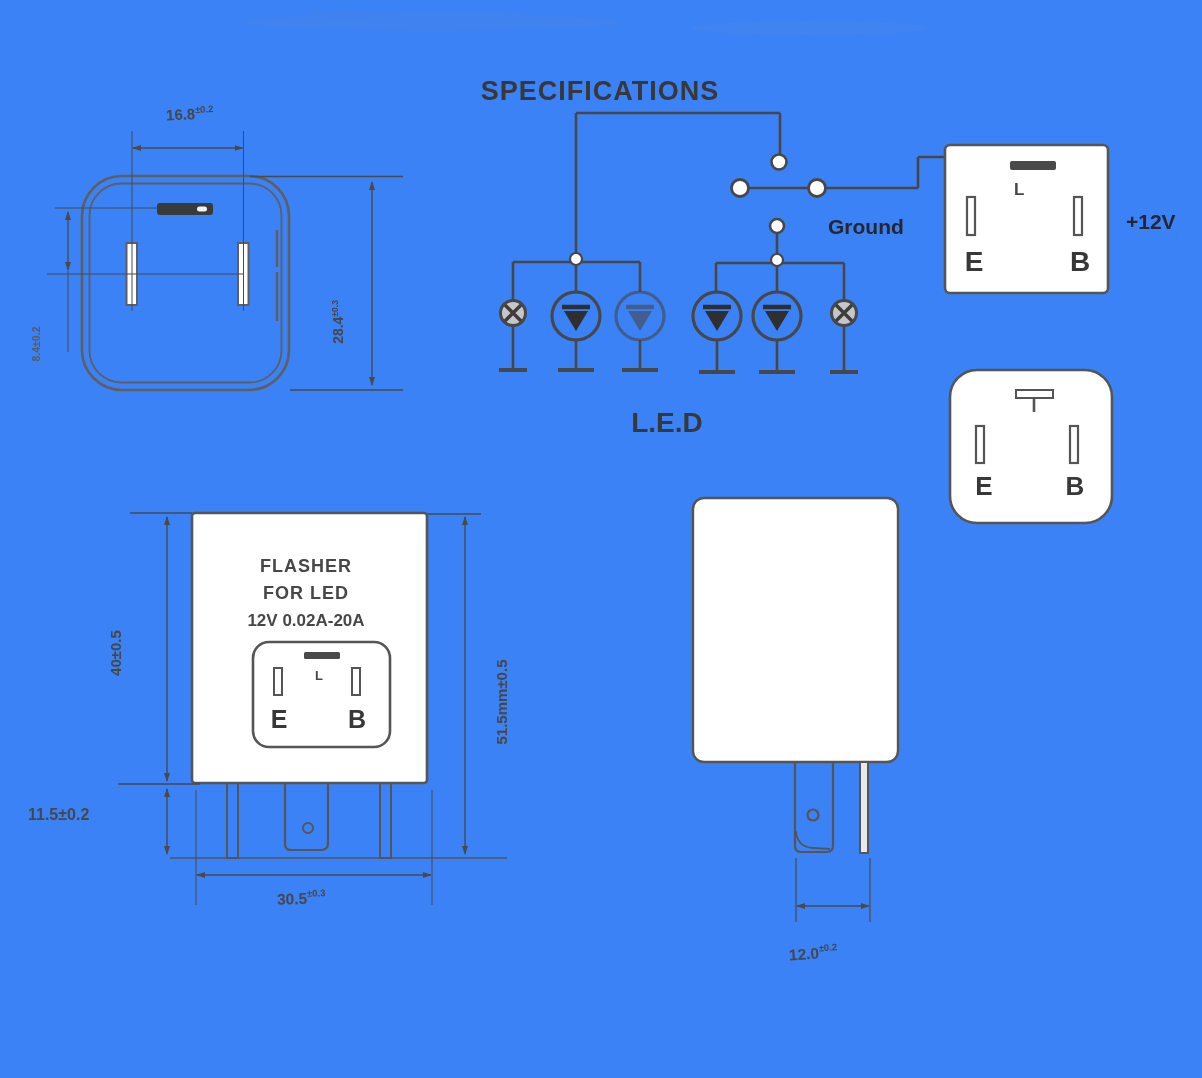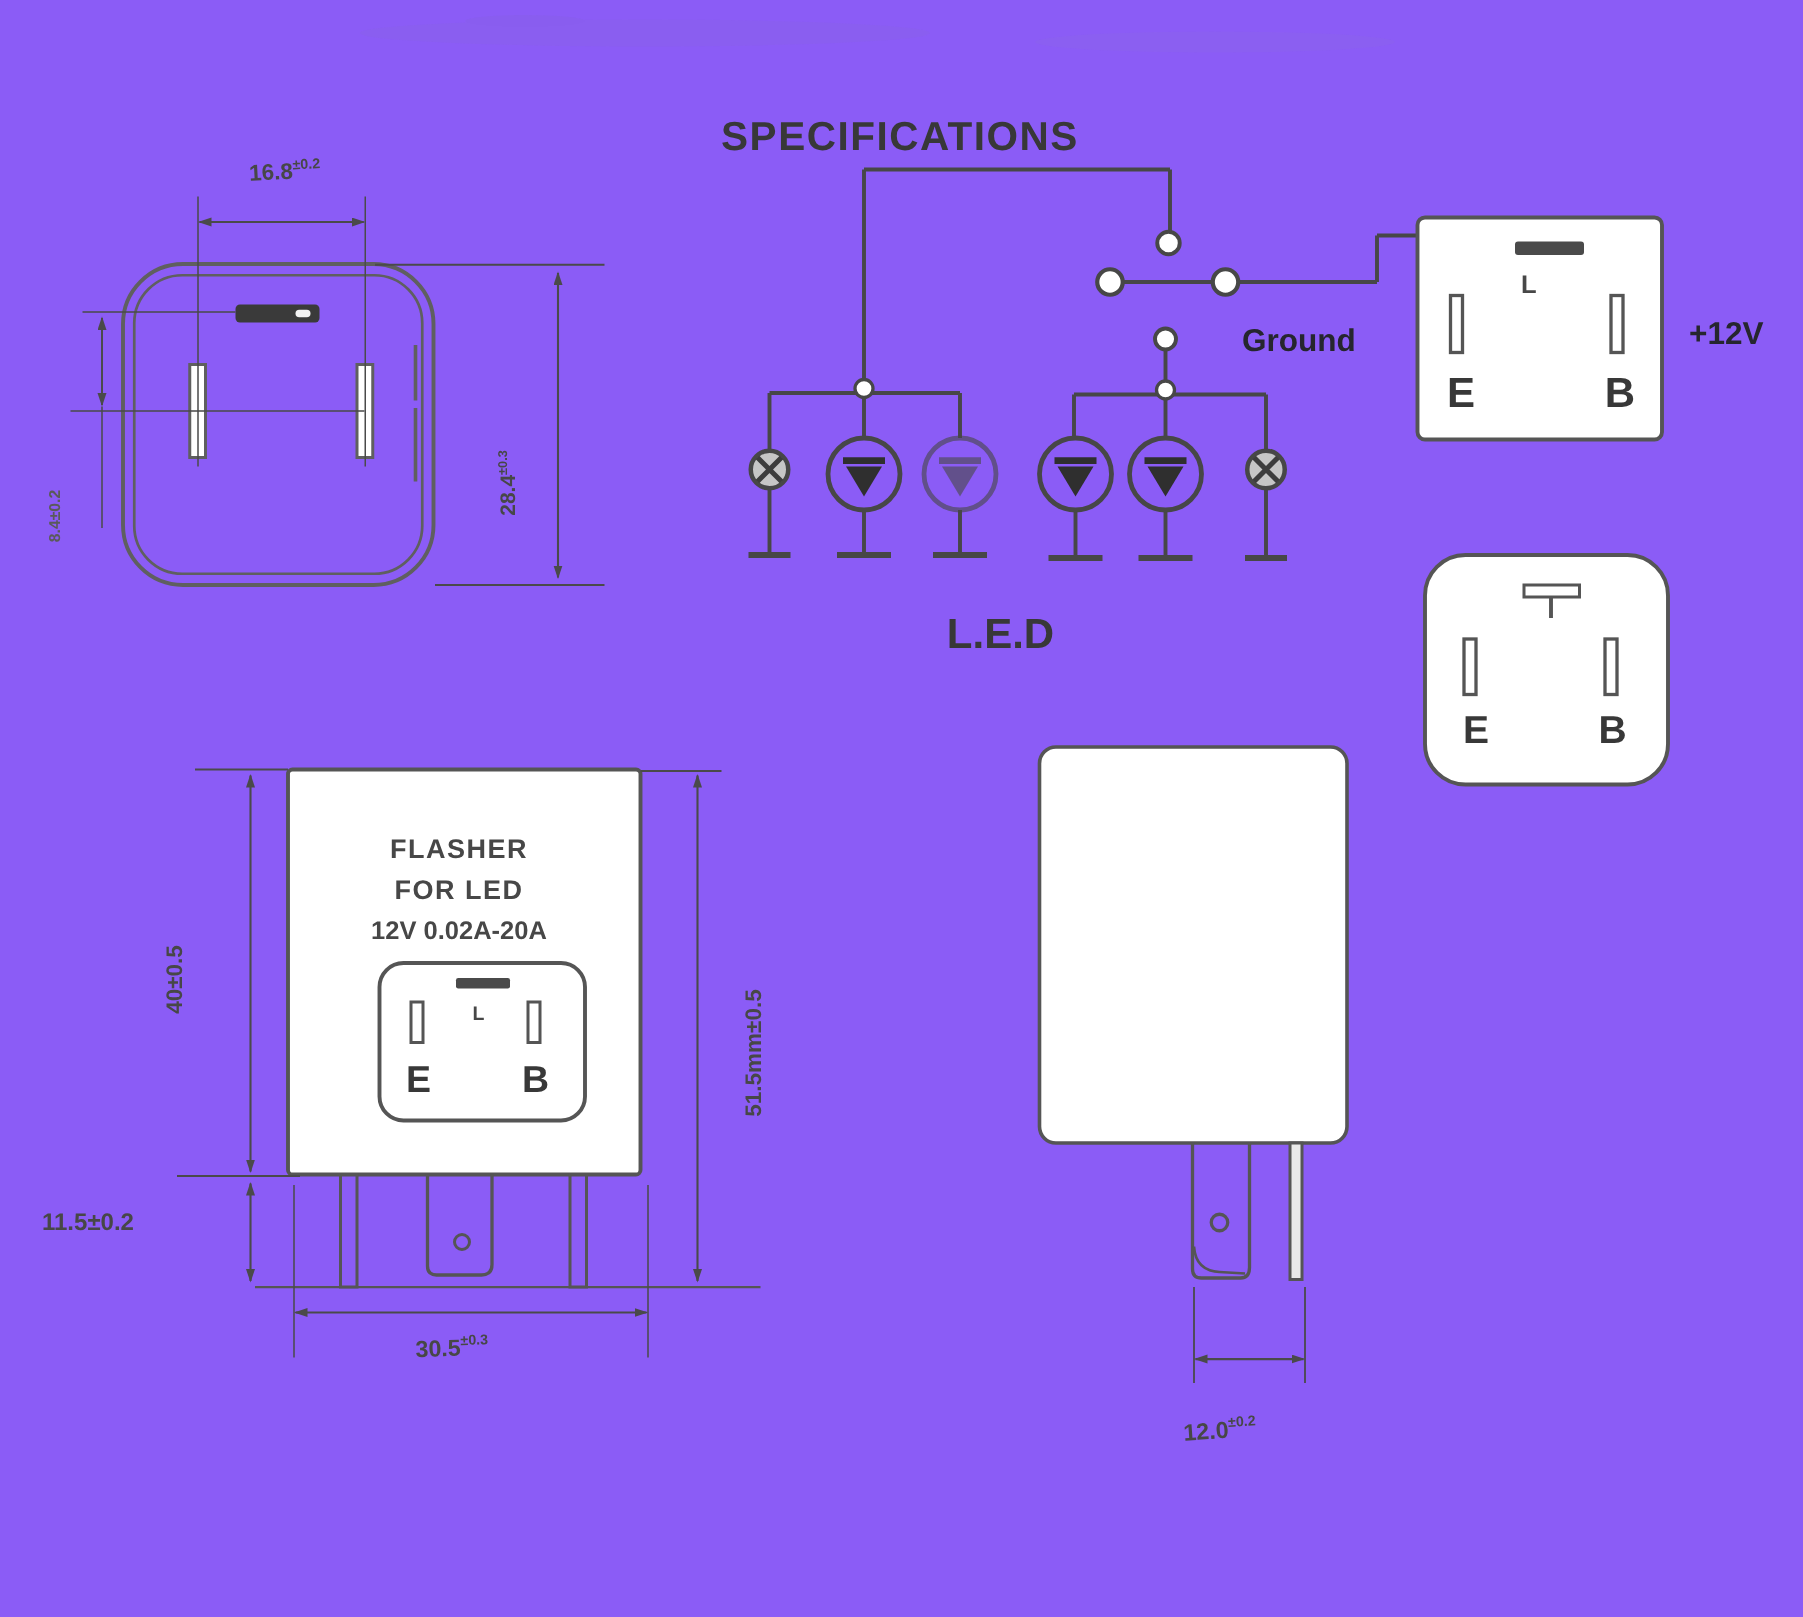--- a/index.html
+++ b/index.html
@@ -1,19 +1,19 @@
 <!DOCTYPE html>
 <html><head>
 <meta charset="utf-8">
 <style>
   html,body{margin:0;padding:0;background:#ffffff;}
   .sheet{
     position:relative;
     width:1202px;height:1078px;
-    background:#8b5cf6;
+    background:#3b82f6;
     font-family:"Liberation Sans", sans-serif;
     overflow:hidden;
   }
   svg{display:block;filter:blur(0.3px);}
   text{font-family:"Liberation Sans", sans-serif;}
   .dim-txt{fill:#474747;font-weight:bold;}
   .big-label{fill:#383838;font-weight:bold;}
   .anno{fill:#26262e;font-weight:bold;}
 </style>
 </head>

